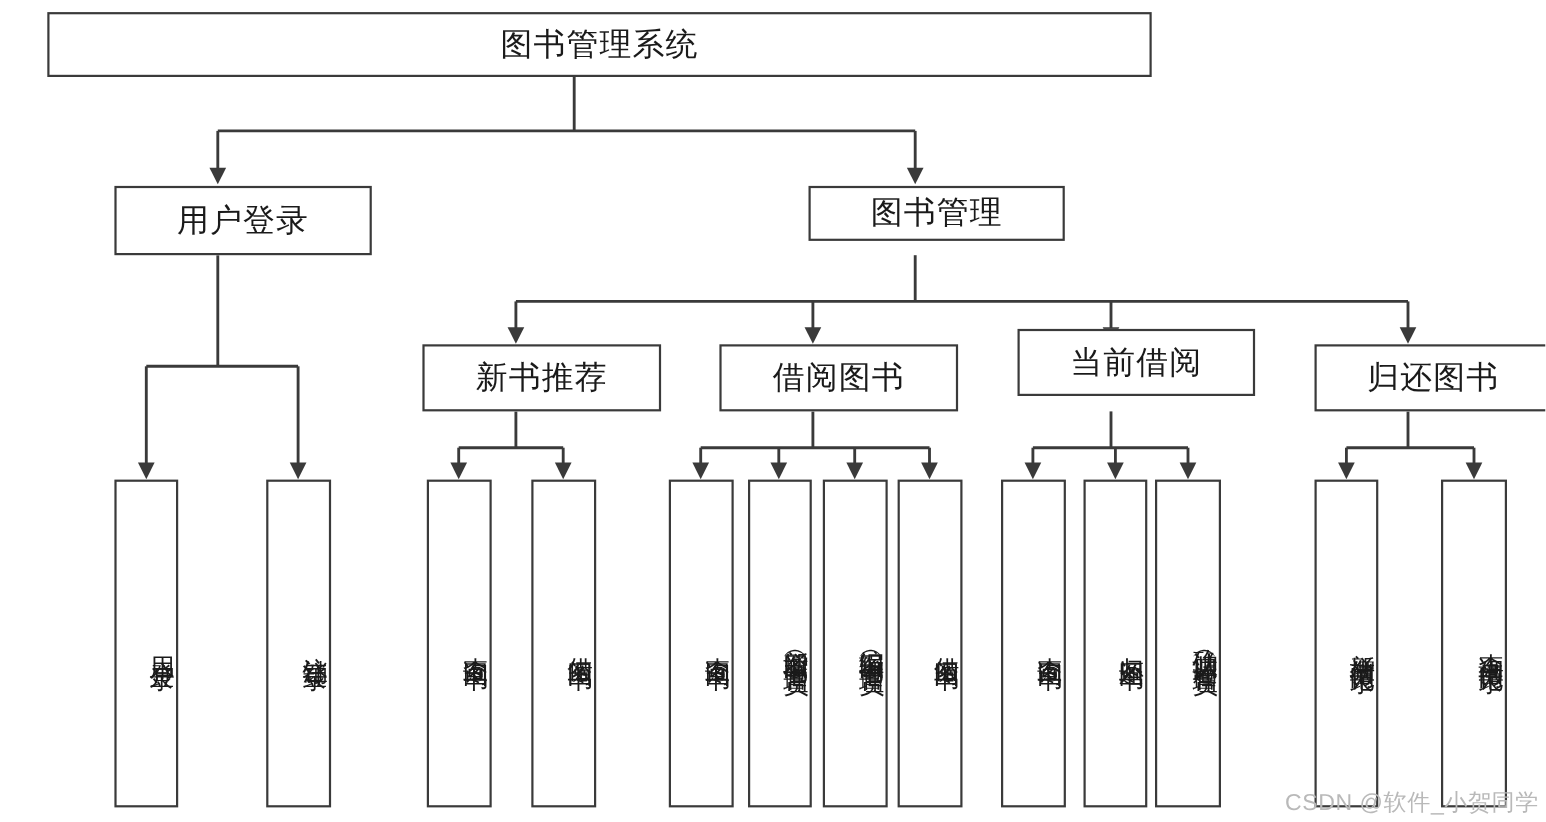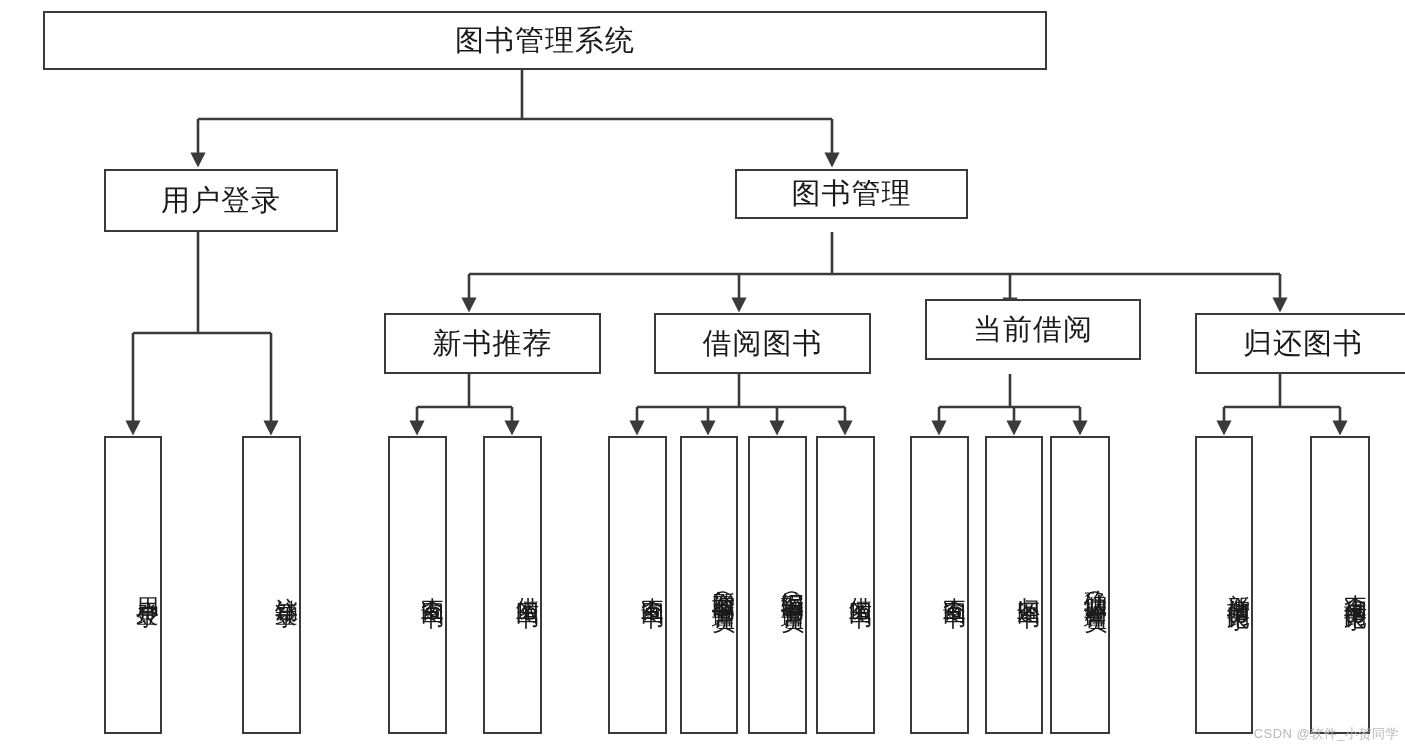--- a/index.html
+++ b/index.html
@@ -53,21 +53,21 @@
   }
   .node.vert .vtext {
     writing-mode: vertical-rl;
     text-orientation: upright;
     white-space: nowrap;
   }
   .watermark {
     position: absolute;
     right: 6px;
     bottom: 4px;
-    font-size: 13px;
+    font-size: 21px;
     color: #b9b9b9;
     z-index: 5;
     white-space: nowrap;
     letter-spacing: 0.5px;
   }
 </style>
 </head>
 <body>
 
 <div id="canvas">

